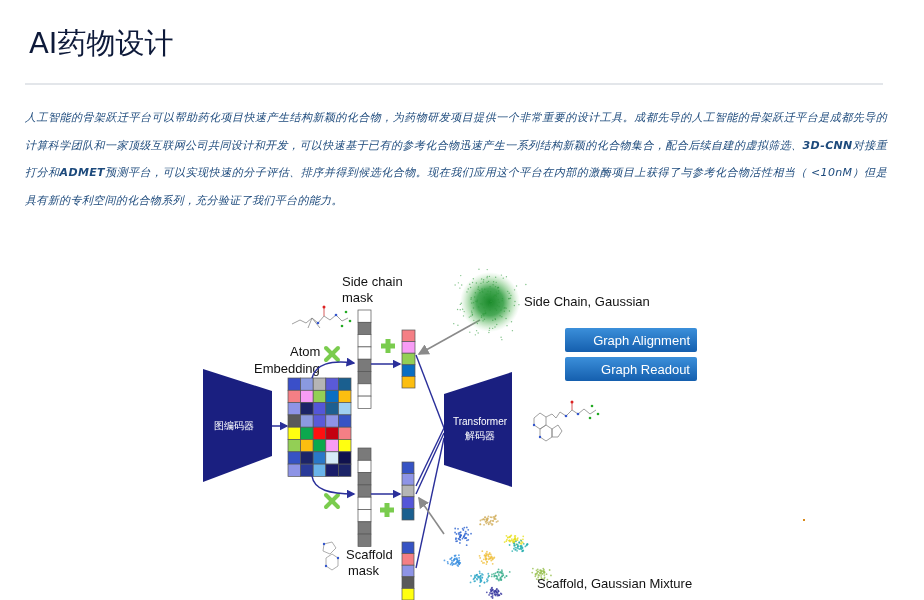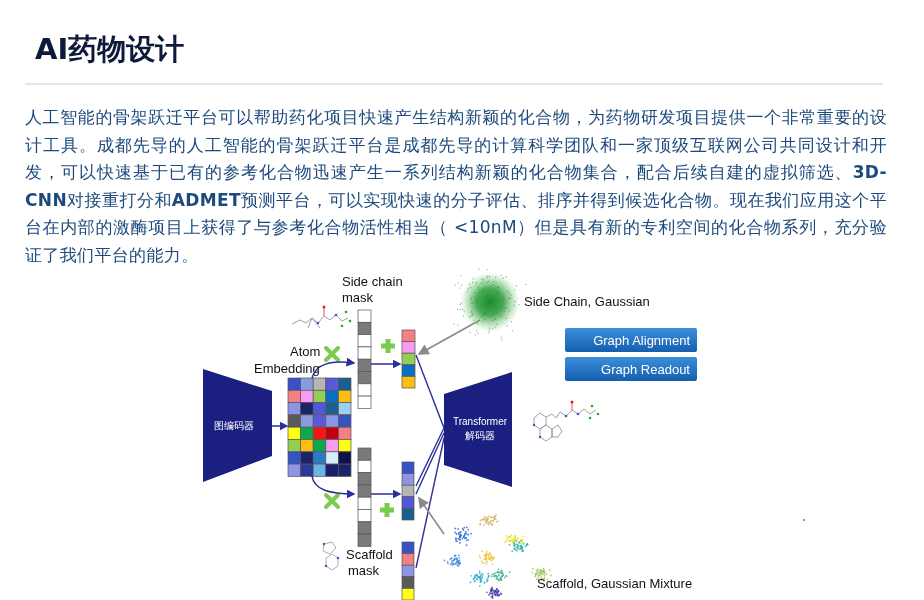--- a/index.html
+++ b/index.html
@@ -1,29 +1,30 @@
 <!DOCTYPE html>
 <html><head>
 <meta charset="utf-8">
 <style>
   html, body { margin: 0; padding: 0; background: #ffffff; }
   body { width: 924px; height: 600px; overflow: hidden; position: relative; font-family: "DejaVu Sans", "Liberation Sans", sans-serif; }
   .page-title {
-    position: absolute; left: 25px; top: 20px; margin: 10px;
-    font-size: 29px; font-weight: bold; color: #0e1a3a; letter-spacing: 0px;
+    position: absolute; left: 25px; top: 20px; margin: 4px;
+    font-size: 29px; font-weight: normal; color: #0e1a3a; letter-spacing: 0px;
     font-family: "DejaVu Sans", sans-serif;
   }
   .title-rule {
     position: absolute; left: 25px; top: 83px; width: 858px; height: 2px; background: #e3e6ea;
   }
   .intro {
     position: absolute; left: 25px; top: 104px; width: 862px; margin: 0;
-    font-size: 17px; line-height: 27.5px; color: #1d4a7c;
+    font-size: 11px; line-height: 27.5px; color: #1d4a7c;
     letter-spacing: 0.35px; text-align: justify;
     font-family: "DejaVu Sans", sans-serif;
+    font-style: italic;
   }
   .intro .latin { font-weight: bold; }
   .figure { position: absolute; left: 190px; top: 268px; width: 540px; height: 332px; }
   .figure svg { display: block; }
   .svg-label { font-family: "Liberation Sans", sans-serif; fill: #111; }
   .btn-label { font-family: "Liberation Sans", sans-serif; fill: #ffffff; }
   .stray-dot { position: absolute; left: 803px; top: 519px; width: 2px; height: 2px; background: #d98a1a; }
 </style>
 </head>
 <body>

